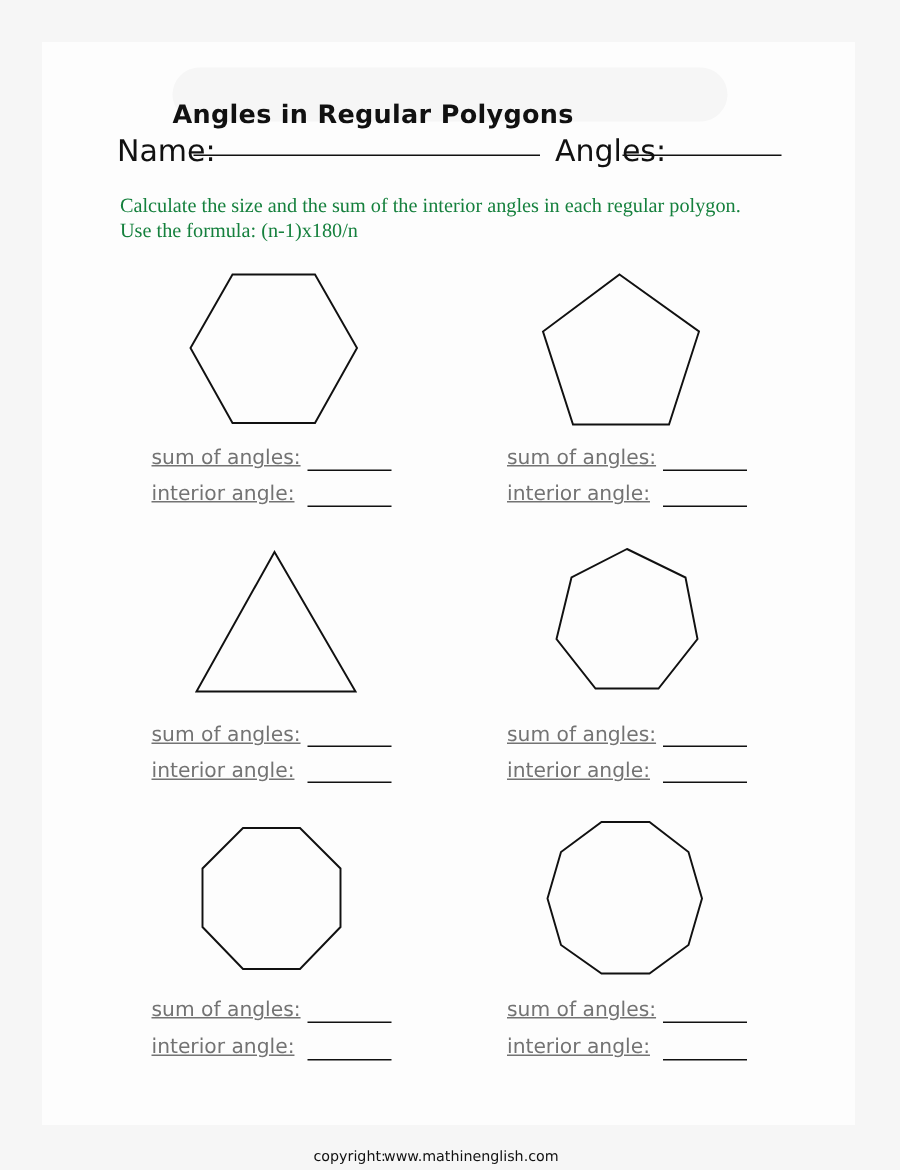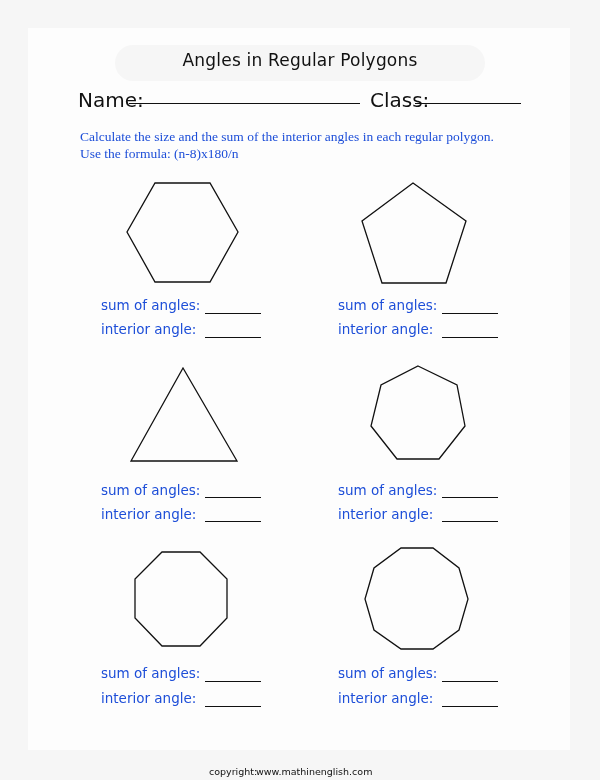--- a/index.html
+++ b/index.html
@@ -1,41 +1,41 @@
 <!DOCTYPE html>
 <html><head>
 <meta charset="utf-8">
 <style>
   html, body { margin:0; padding:0; }
   body { width:600px; height:780px; background:#f6f6f6; position:relative; overflow:hidden; font-family:"DejaVu Sans", sans-serif; color:#111; }
   .page { position:absolute; left:28px; top:28px; width:542px; height:722px; background:#fdfdfd; }
   .title-box { position:absolute; left:115px; top:45px; width:370px; height:36px; background:#f6f6f6; border-radius:18px; }
-  .title { position:absolute; left:115px; top:50px; width:370px; text-align:center; font-size:17px; letter-spacing:0.2px; }
+  .title { position:absolute; left:115px; top:67px; width:370px; font-size:17px; letter-spacing:0.2px;font-weight:bold; }
   .lbl { position:absolute; font-size:20px; }
   .line { position:absolute; height:0; border-bottom:1.6px solid #111; }
-  .instr { position:absolute; left:80px; font-family:"Liberation Serif", serif; font-size:13.5px; color:#1d4ed8; }
+  .instr { position:absolute; left:80px; font-family:"Liberation Serif", serif; font-size:13.5px; color:#15803d; }
   svg.shapes { position:absolute; left:0; top:0; width:600px; height:780px; }
-  .q { position:absolute; font-size:13.5px; font-family:"DejaVu Sans", sans-serif; color:#1d4ed8; }
+  .q { position:absolute; font-size:13.5px; font-family:"DejaVu Sans", sans-serif; color:#737373;text-decoration:underline; }
   .blank { position:absolute; width:56px; height:0; border-bottom:1.3px solid #111; }
   .copy { position:absolute; top:722px; font-size:9.5px; color:#111;margin-top:44px; }
 </style>
 </head>
 <body>
 
 <div class="page"></div>
 <div class="title-box"></div>
 <div class="title">Angles in Regular Polygons</div>
 
 <div class="lbl" style="left:78px;top:88px;">Name:</div>
 <div class="line" style="left:129px;top:103px;width:231px;"></div>
-<div class="lbl" style="left:370px;top:88px;">Class:</div>
+<div class="lbl" style="left:370px;top:88px;">Angles:</div>
 <div class="line" style="left:415px;top:103px;width:106px;"></div>
 
 <div class="instr" style="top:129px;">Calculate the size and the sum of the interior angles in each regular polygon.</div>
-<div class="instr" style="top:146px;">Use the formula: (n-8)x180/n</div>
+<div class="instr" style="top:146px;">Use the formula: (n-1)x180/n</div>
 
 <svg class="shapes" viewBox="0 0 600 780">
   <g fill="none" stroke="#111" stroke-width="1.3" stroke-linejoin="miter">
     <polygon points="155,183 210,183 238,232 210,282 155,282 127,232"></polygon>
     <polygon points="413,183 466,221 446,283 382,283 362,221"></polygon>
     <polygon points="183,368 237,461 131,461"></polygon>
     <polygon points="418,366 457,385 465,426 439,459 397,459 371,426 381,385"></polygon>
     <polygon points="162,552 200,552 227,579 227,618 200,646 162,646 135,618 135,579"></polygon>
     <polygon points="401,548 433,548 459,568 468,599 459,630 433,649 401,649 374,630 365,599 374,568"></polygon>
   </g>

